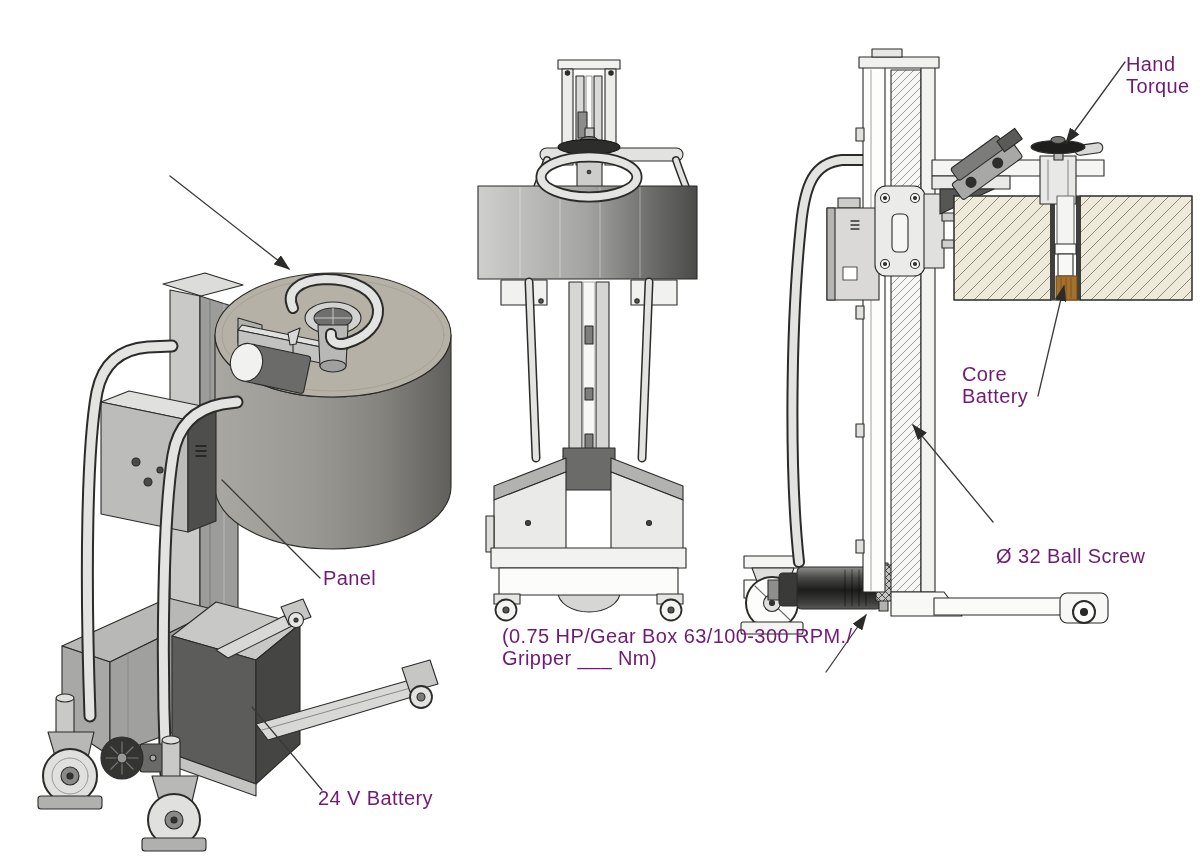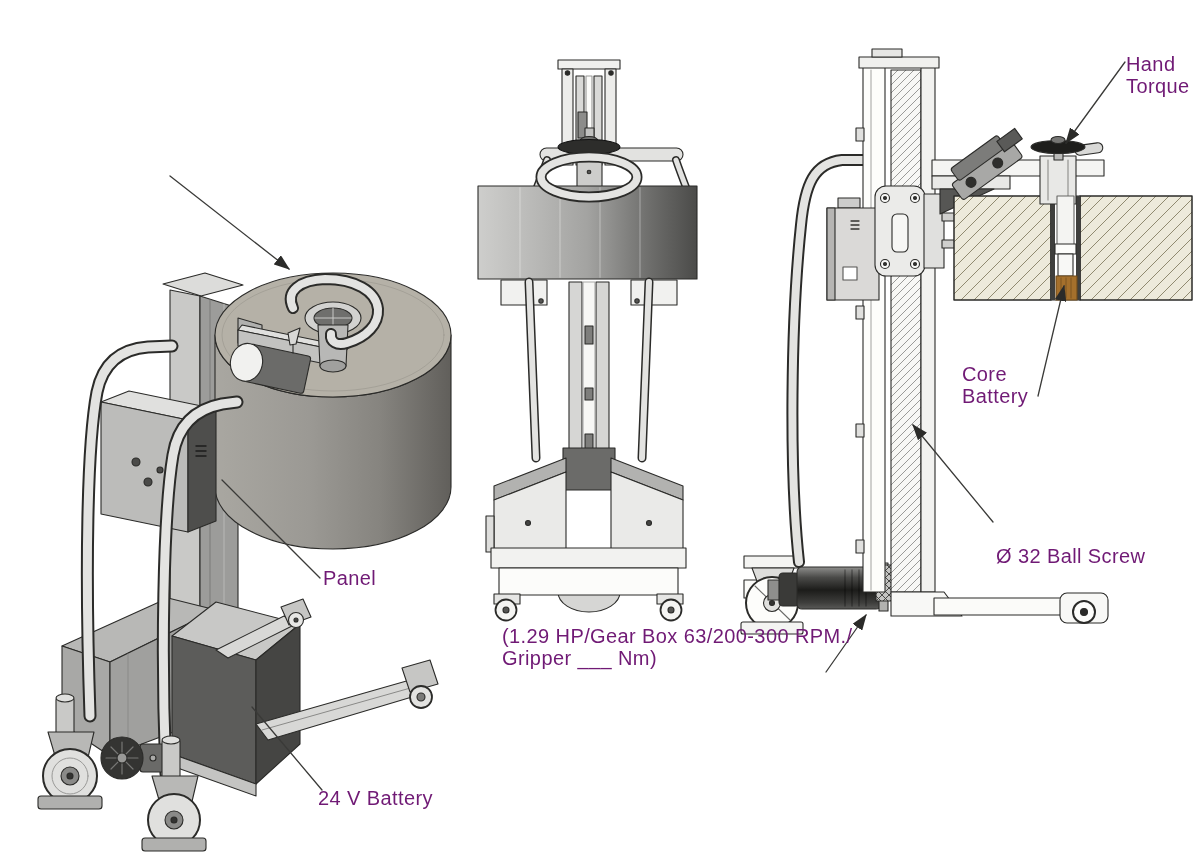--- a/index.html
+++ b/index.html
@@ -398,21 +398,21 @@
 
 <div class="lbl" style="left:323px; top:568px;">
   <div>Panel</div>
 </div>
 
 <div class="lbl" style="left:318px; top:788px;">
   <div>24 V Battery</div>
 </div>
 
 <div class="lbl" style="left:502px; top:626px;">
-  <div>(1.29 HP/Gear Box 63/200-300 RPM./</div>
+  <div>(0.75 HP/Gear Box 63/100-300 RPM./</div>
   <div>Gripper ___ Nm)</div>
 </div>
 
 <div class="lbl" style="left:1126px; top:54px;">
   <div>Hand</div>
   <div>Torque</div>
 </div>
 
 <div class="lbl" style="left:962px; top:364px;">
   <div>Core</div>

